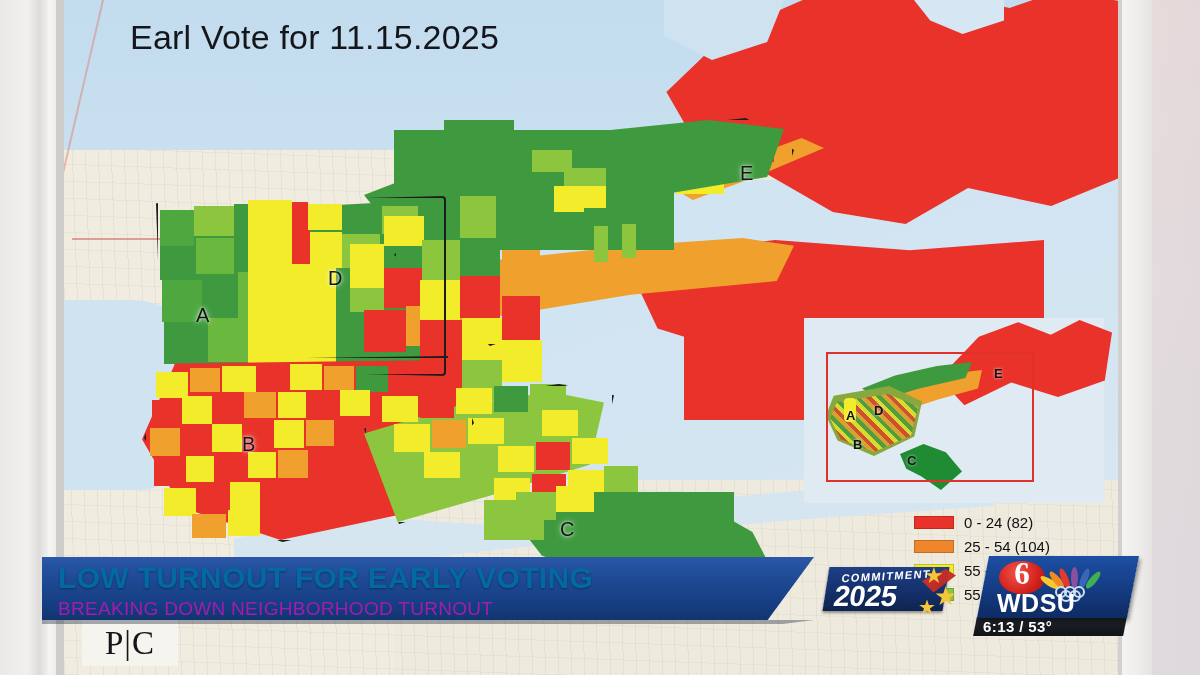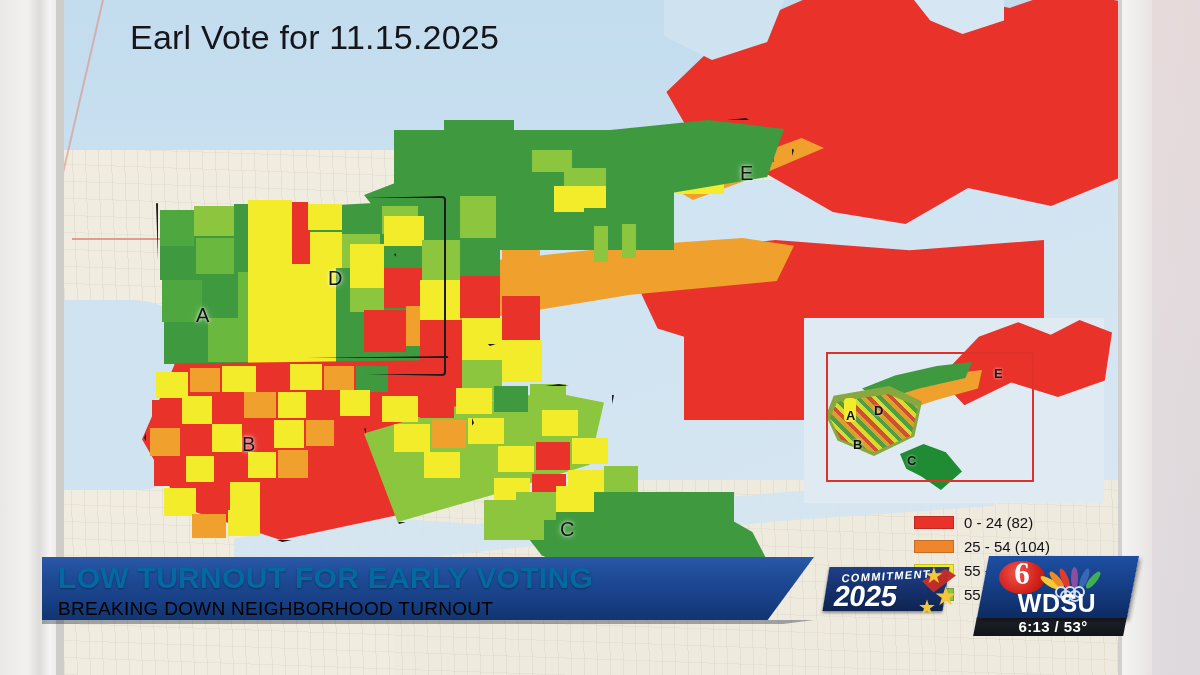--- a/index.html
+++ b/index.html
@@ -138,21 +138,21 @@
   }
   .lt-headline {
     position:absolute; left:58px; top:561px;
     font-size:30px; font-weight:bold; color:#0369a1;
     letter-spacing:.3px; white-space:nowrap;
     font-family:"Liberation Sans", sans-serif;
     text-shadow:0 1px 2px rgba(0,0,0,.35);
   }
   .lt-sub {
     position:absolute; left:58px; top:598px;
-    font-size:19px; color:#000000; letter-spacing:.3px; white-space:nowrap;
+    font-size:19px; color:#a21caf; letter-spacing:.3px; white-space:nowrap;
     font-family:"Liberation Sans", sans-serif;
   }
   .lt-shadow {
     position:absolute; left:42px; top:620px; width:772px; height:4px;
     background:rgba(10,20,45,.35);
     clip-path: polygon(0 0, 100% 0, 96% 100%, 0 100%);
   }
 
   
   .c2025 {
@@ -207,31 +207,31 @@
     content:"6"; position:absolute; left:0; top:-5px; width:46px;
     text-align:center; font-size:31px; font-weight:bold; color:#ffffff;
     font-family:"Liberation Serif", serif;
   }
   .peacock { position:absolute; left:70px; top:6px; width:44px; height:26px; }
   .pf { position:absolute; left:20px; bottom:0; width:7px; height:21px;
         border-radius:50% 50% 45% 45%; transform-origin: 50% 100%; }
   .rings { position:absolute; left:72px; top:30px; width:40px; height:14px; }
   .ring { position:absolute; width:12px; height:12px; border:2px solid #cfe0f5; border-radius:50%; }
   .wdsu-word {
-    position:absolute; left:14px; top:33px; width:120px; text-align:center;
+    position:absolute; left:14px; top:33px; width:120px; 
     font-size:25px; font-weight:bold; color:#ffffff; letter-spacing:.5px;
     font-family:"Liberation Sans", sans-serif;
   }
   .wdsu-strip {
     position:absolute; left:-8px; top:61px; width:150px; height:19px;
     background: linear-gradient(180deg,#20242c 0%, #101318 100%);
     transform: skewX(-11deg);
   }
   .wdsu-time {
-    position:absolute; left:0px; top:62px; width:140px; text-align:center;
+    position:absolute; left:0px; top:62px; width:140px; 
     font-size:15px; font-weight:bold; color:#ffffff; letter-spacing:.4px;
     font-family:"Liberation Sans", sans-serif;
   }
 </style>
 </head>
 <body>
 
 <div id="stage">
 
   <div class="wall-left"></div>
@@ -459,20 +459,23 @@
       <div class="legend-row">
         <div class="legend-sw" style="background:#f2ec2a;"></div>
         <div class="legend-lbl">55 - 90 (95)</div>
       </div>
       <div class="legend-row">
         <div class="legend-sw" style="background:#8cc63f;"></div>
         <div class="legend-lbl">55 - 90 (95)</div>
       </div>
     </div>
 
+    <div class="pc-logo">
+      <span>P|C</span>
+    </div>
   </div>
 
   <div class="bezel-r"></div>
   <div class="wall-right"></div>
   <div class="wall-right-tint"></div>
 
   <div class="lower-third"></div>
   <div class="lt-shadow"></div>
   <div class="lt-headline">LOW TURNOUT FOR EARLY VOTING</div>
   <div class="lt-sub">BREAKING DOWN NEIGHBORHOOD TURNOUT</div>

